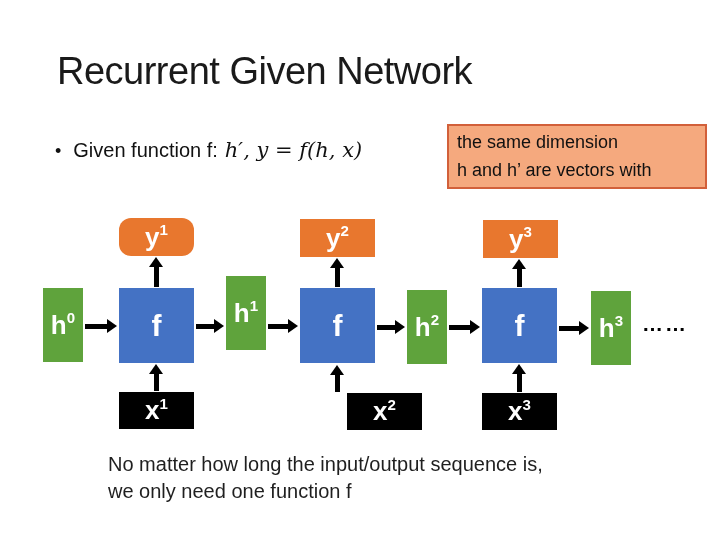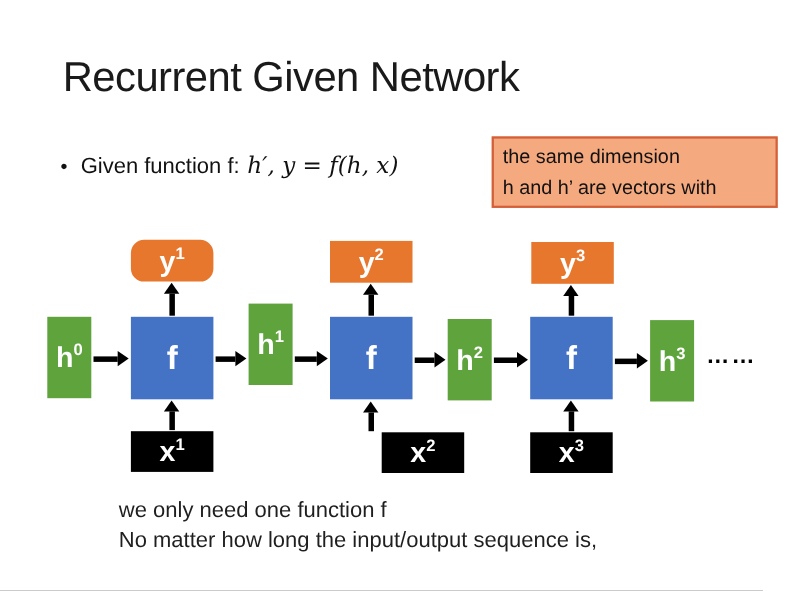--- a/index.html
+++ b/index.html
@@ -181,17 +181,17 @@
       <div class="stem"></div>
     </div>
   <div class="arrow-up au-x3">
       <div class="head"></div>
       <div class="stem"></div>
     </div>
 
   <div class="dots">……</div>
 
   <div class="caption">
+    <div>No matter how long the input/output sequence is,</div>
     <div>we only need one function f</div>
-    <div>No matter how long the input/output sequence is,</div>
   </div>
 
 </div>
 
 </body></html>

